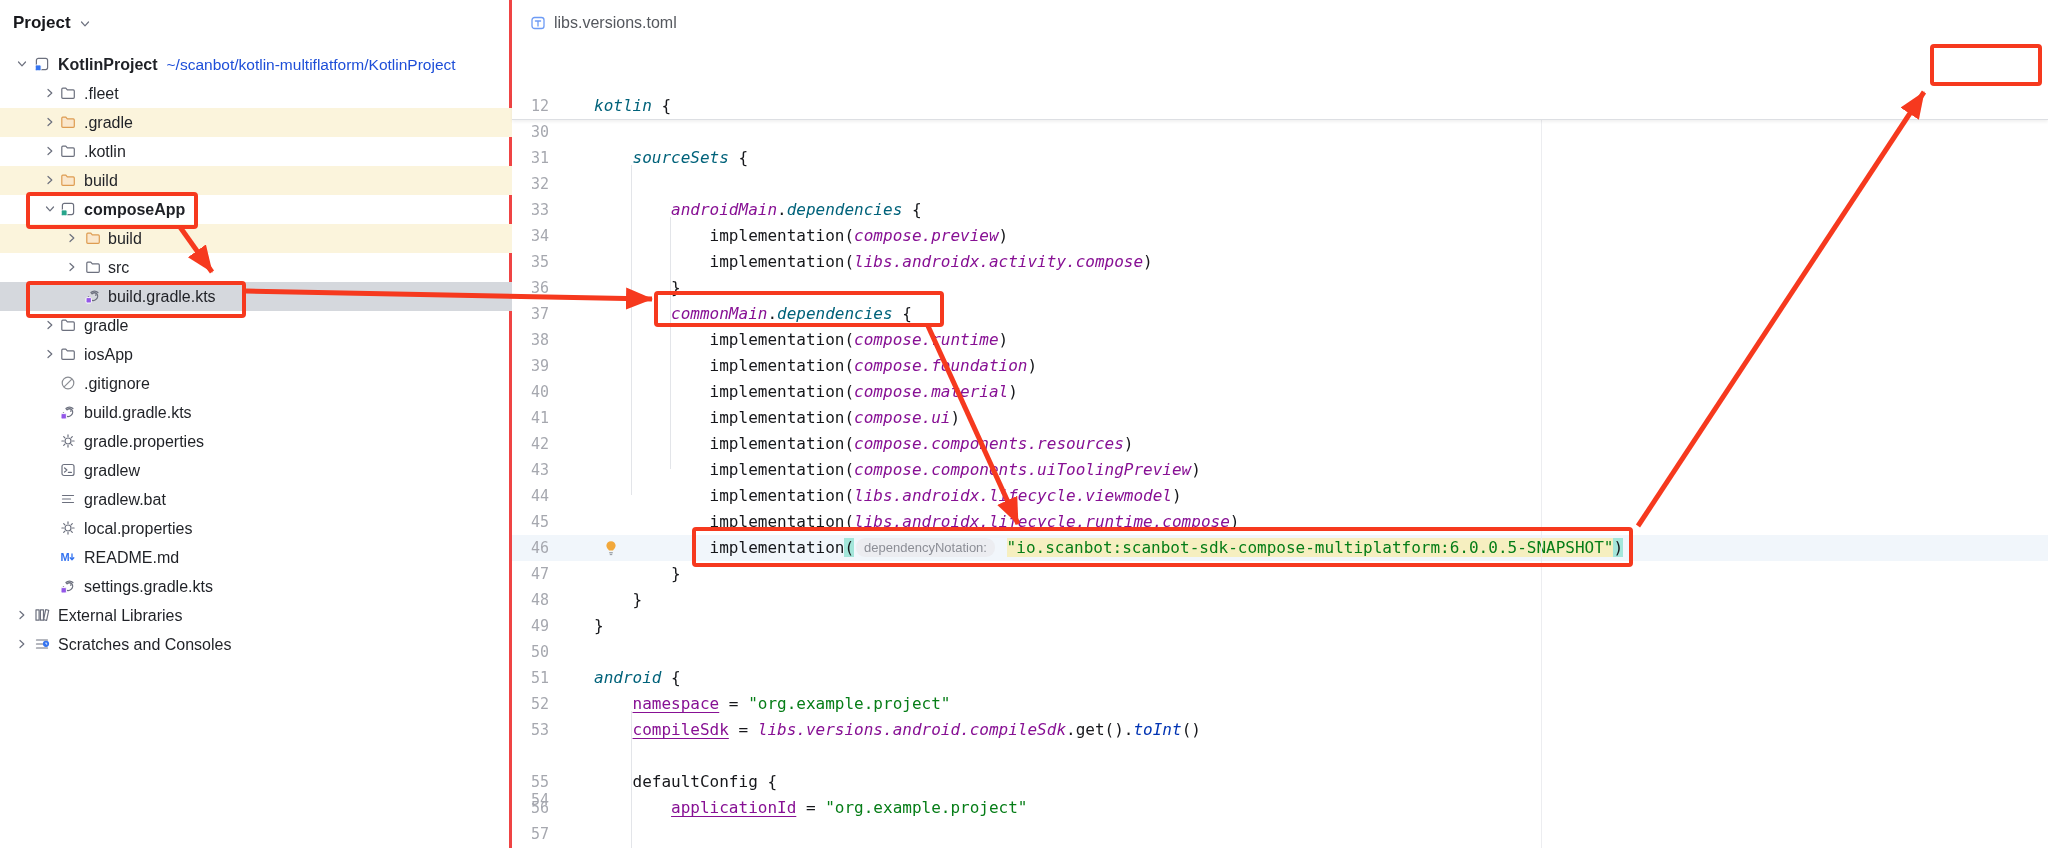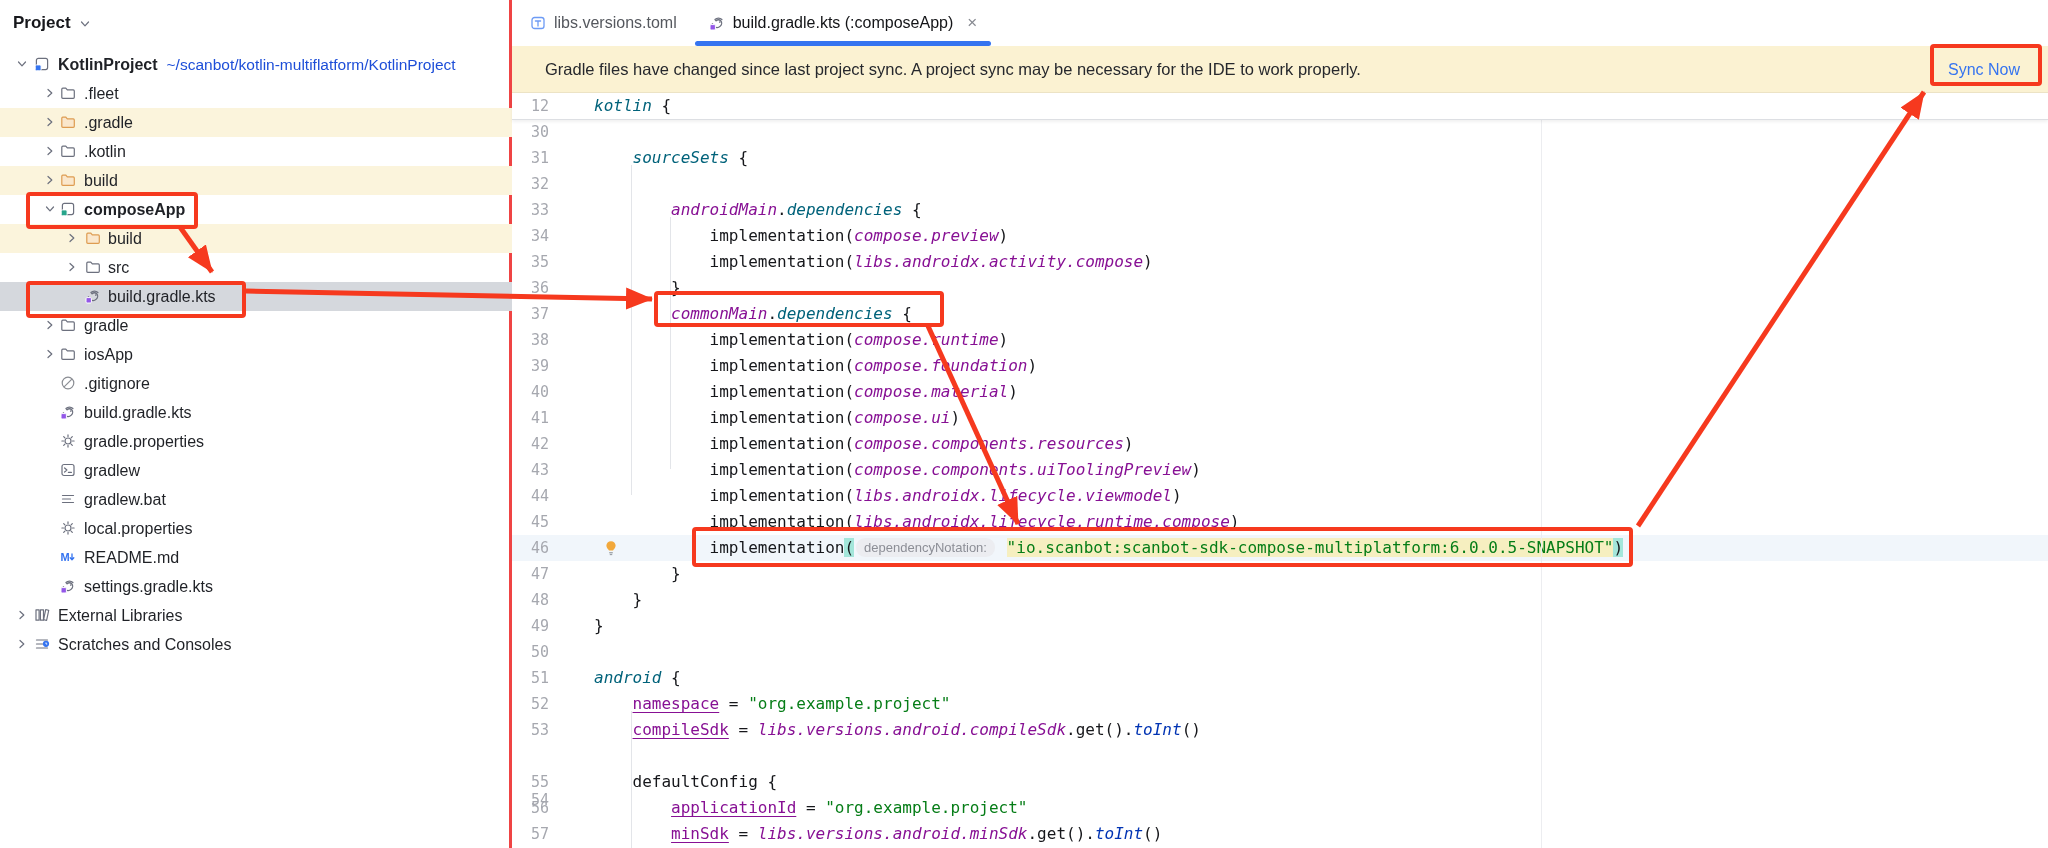--- a/index.html
+++ b/index.html
@@ -283,35 +283,22 @@
 
 <div id="editor">
   <div id="tabbar">
     <div class="tab">
       <span class="ticon"><svg viewBox="0 0 16 16">
             <rect x="2" y="2.5" width="12" height="11" rx="2.6" fill="none" stroke="#6D9BF5" stroke-width="1.3"></rect>
             <path d="M5.4 6h5.2M8 6v5" fill="none" stroke="#6D9BF5" stroke-width="1.3" stroke-linecap="round"></path>
           </svg></span>
       <span>libs.versions.toml</span>
     </div>
-    <div class="tab active">
-      <span class="ticon"><svg viewBox="0 0 16 16">
-            <path d="M12.9 4.5c-1.9-1.9-5-1.9-6.9 0l1.1 1.2c1.3-1.3 3.4-1.3 4.6 0 1.5 1.5 1.1 3.9-.4 5.4-1.7 1.7-4.2 1.8-6 .4-.9-.7-1.5-1.6-1.9-2.7" stroke="#6C707E" stroke-width="1.3" fill="none" stroke-linecap="round" stroke-linejoin="round"></path>
-            <circle cx="10.8" cy="7" r=".85" fill="#6C707E"></circle>
-            <rect x="1" y="9.6" width="5.4" height="5.4" rx="1.1" fill="#9357E8" stroke="#fff" stroke-width="1"></rect>
-          </svg></span>
-      <span>build.gradle.kts (:composeApp)</span>
-      <span class="close">×</span>
-    </div>
   </div>
 
-  <div id="banner">
-    <span class="msg">Gradle files have changed since last project sync. A project sync may be necessary for the IDE to work properly.</span>
-    <span id="syncnow">Sync Now</span>
-  </div>
 
   <div id="sticky">
       <span class="gut">12</span>
       <span class="ctext"><span class="tk-dsl">kotlin</span><span class="tk-p"> {</span></span>
     </div>
   <div id="code">
       <div class="crow" style="top: 0px;">
         <span class="gut">30</span>
         <span class="ctext"></span>
       </div>
@@ -419,21 +406,20 @@
       <div class="crow" style="top: 650px;">
         <span class="gut">55</span>
         <span class="ctext"><span class="tk-p">    defaultConfig {</span></span>
       </div>
       <div class="crow" style="top: 676px;">
         <span class="gut">56</span>
         <span class="ctext"><span class="tk-p">        </span><span class="tk-field">applicationId</span><span class="tk-p"> = </span><span class="tk-str">"org.example.project"</span></span>
       </div>
       <div class="crow" style="top: 702px;">
         <span class="gut">57</span>
-        <span class="ctext"><span class="tk-p">        </span><span class="tk-field">minSdk</span><span class="tk-p"> = </span><span class="tk-prop">libs.versions.android.minSdk</span><span class="tk-p">.get().</span><span class="tk-ext">toInt</span><span class="tk-p">()</span></span>
       </div>
     </div>
 
   <div class="guide" style="left:119px;top:165px;height:330px;"></div>
   <div class="guide" style="left:158px;top:217px;height:252px;"></div>
   <div class="guide" style="left:119px;top:711px;height:137px;"></div>
   <div id="margin-guide"></div>
 </div>
 
 <svg id="anno" viewBox="0 0 2048 848">

